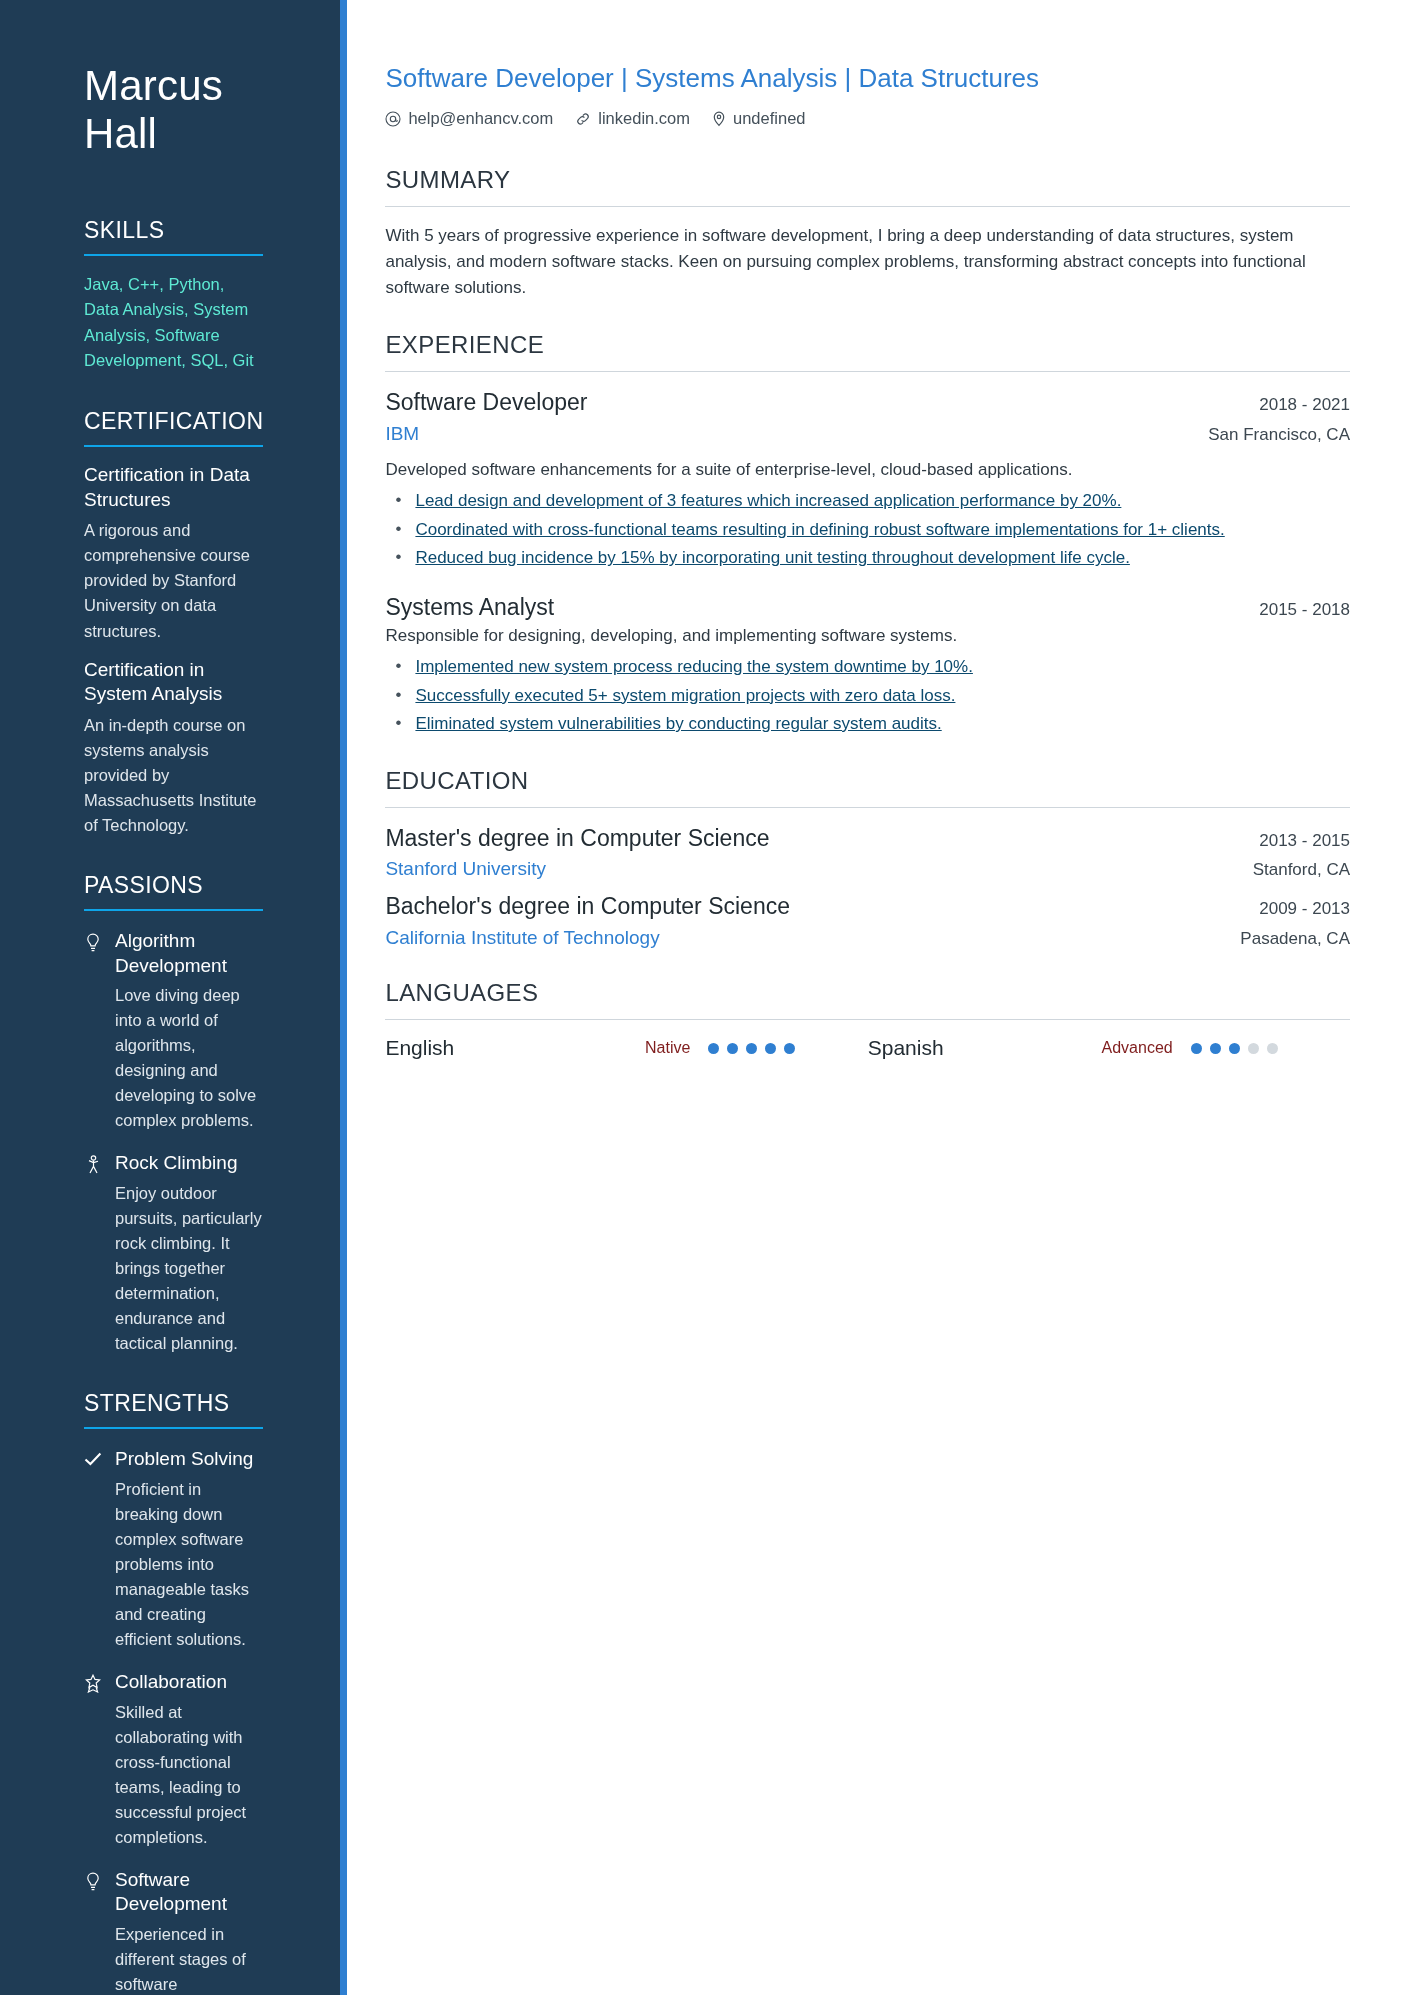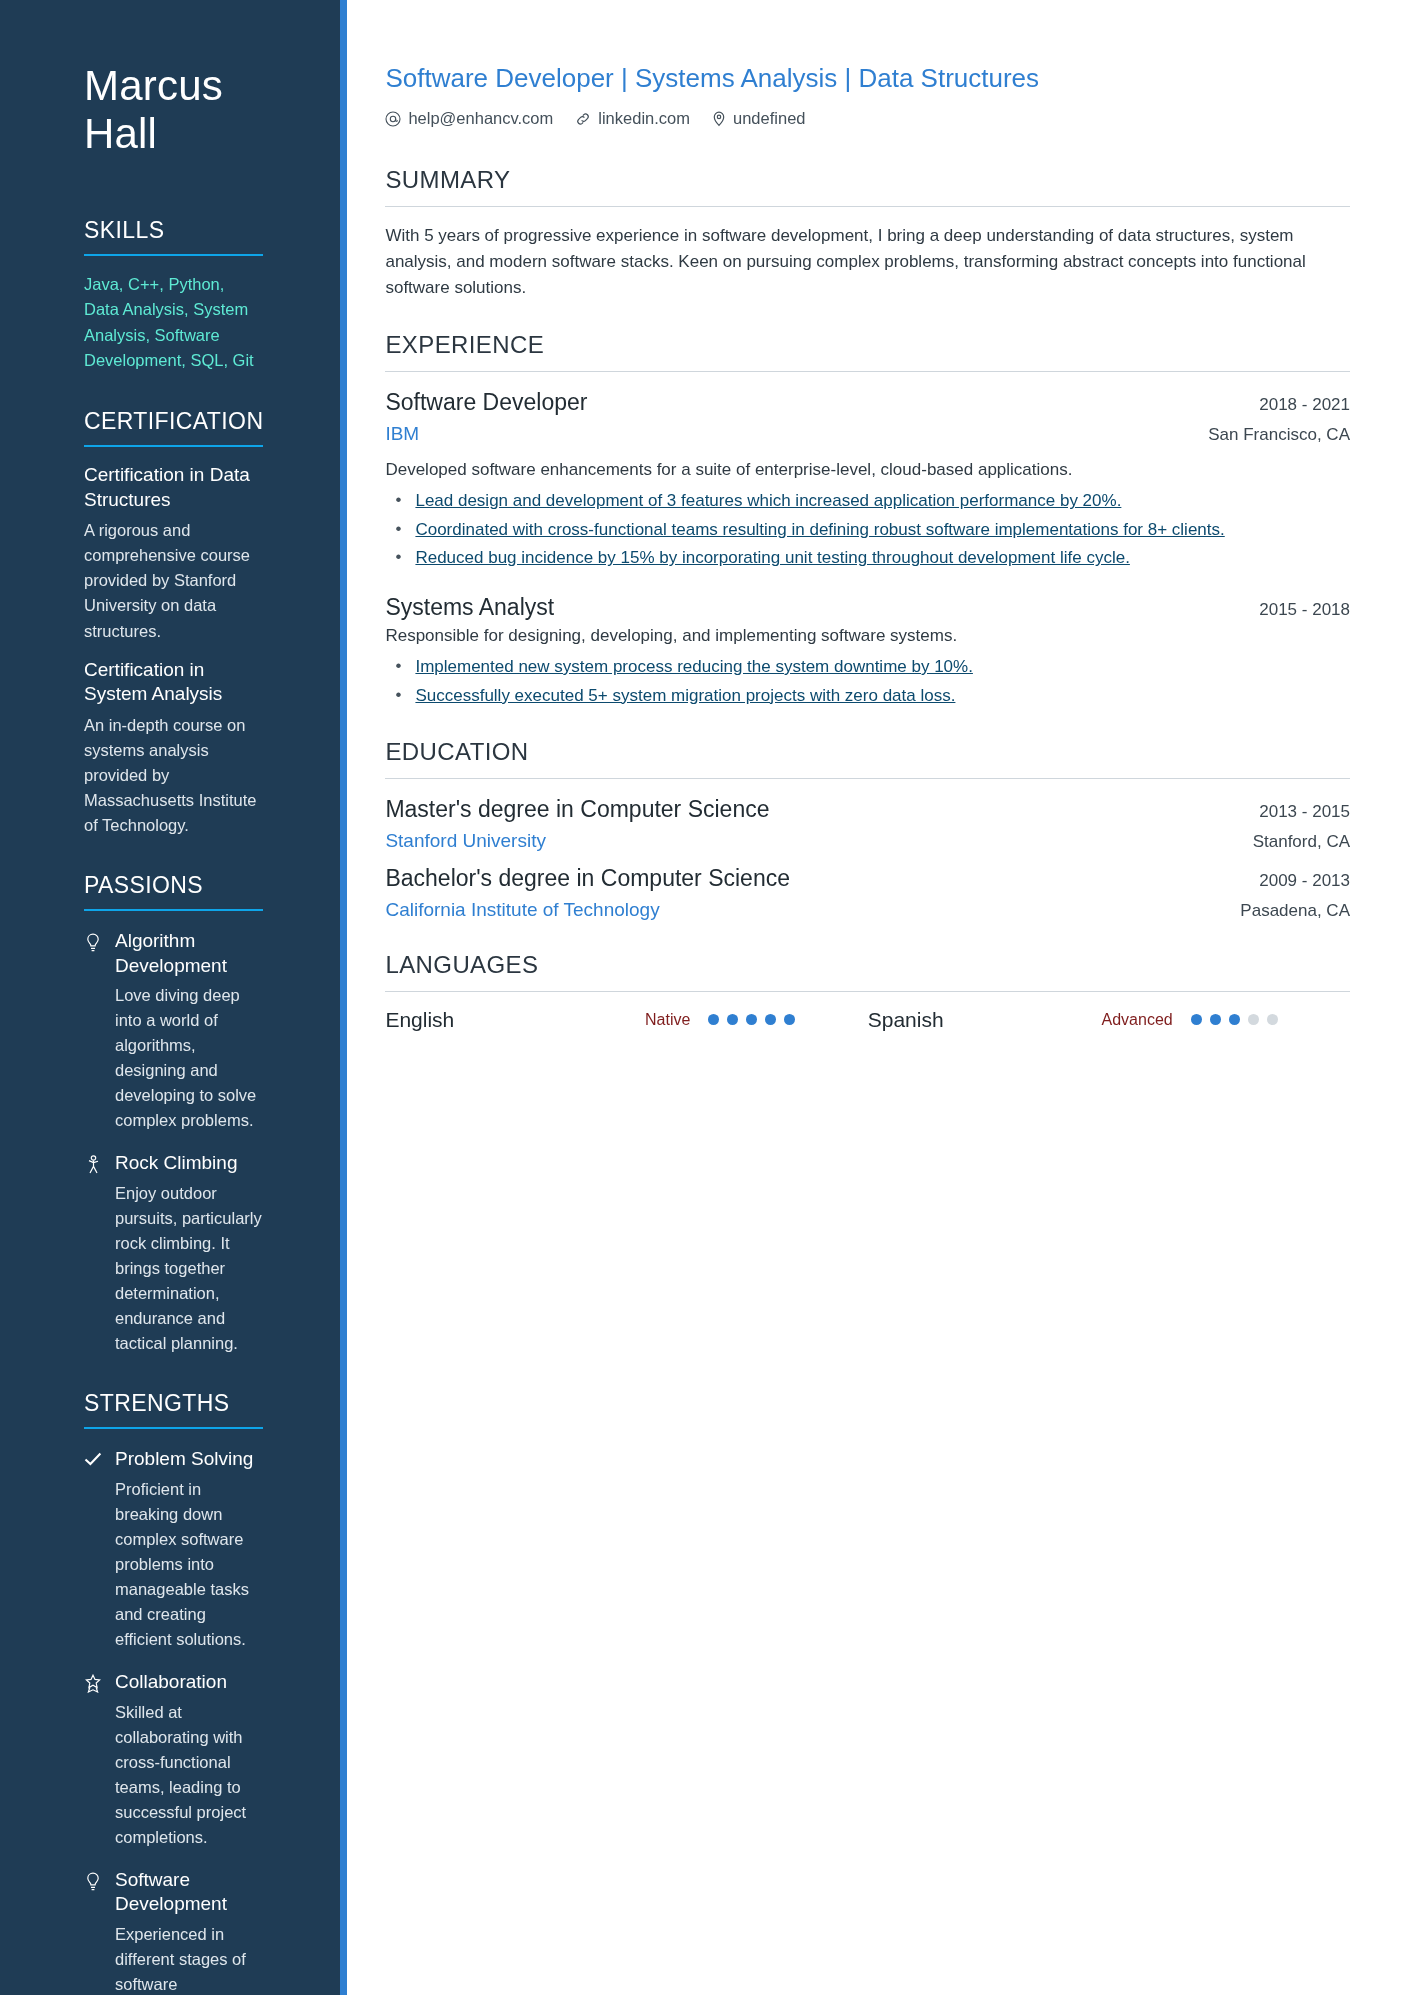--- a/index.html
+++ b/index.html
@@ -367,34 +367,35 @@
           <span class="entry-title">Software Developer</span>
           <span class="entry-date">2018 - 2021</span>
         </div>
         <div class="entry-sub">
           <span class="entry-org">IBM</span>
           <span class="entry-loc">San Francisco, CA</span>
         </div>
         <p class="entry-desc">Developed software enhancements for a suite of enterprise-level, cloud-based applications.</p>
         <ul class="bullets">
           <li>Lead design and development of 3 features which increased application performance by 20%.</li>
-          <li>Coordinated with cross-functional teams resulting in defining robust software implementations for 8+ clients.</li>
+          <li>Coordinated with cross-functional teams resulting in defining robust software implementations for 1+ clients.</li>
           <li>Reduced bug incidence by 15% by incorporating unit testing throughout development life cycle.</li>
         </ul>
       </div>
 
       <div class="entry">
         <div class="entry-top">
           <span class="entry-title">Systems Analyst</span>
           <span class="entry-date">2015 - 2018</span>
         </div>
         <p class="entry-desc">Responsible for designing, developing, and implementing software systems.</p>
         <ul class="bullets">
           <li>Implemented new system process reducing the system downtime by 10%.</li>
           <li>Successfully executed 5+ system migration projects with zero data loss.</li>
+          <li>Eliminated system vulnerabilities by conducting regular system audits.</li>
         </ul>
       </div>
     </section>
 
     <section>
       <div class="sec-h">EDUCATION</div>
       <div class="rule"></div>
 
       <div class="entry">
         <div class="entry-top">

